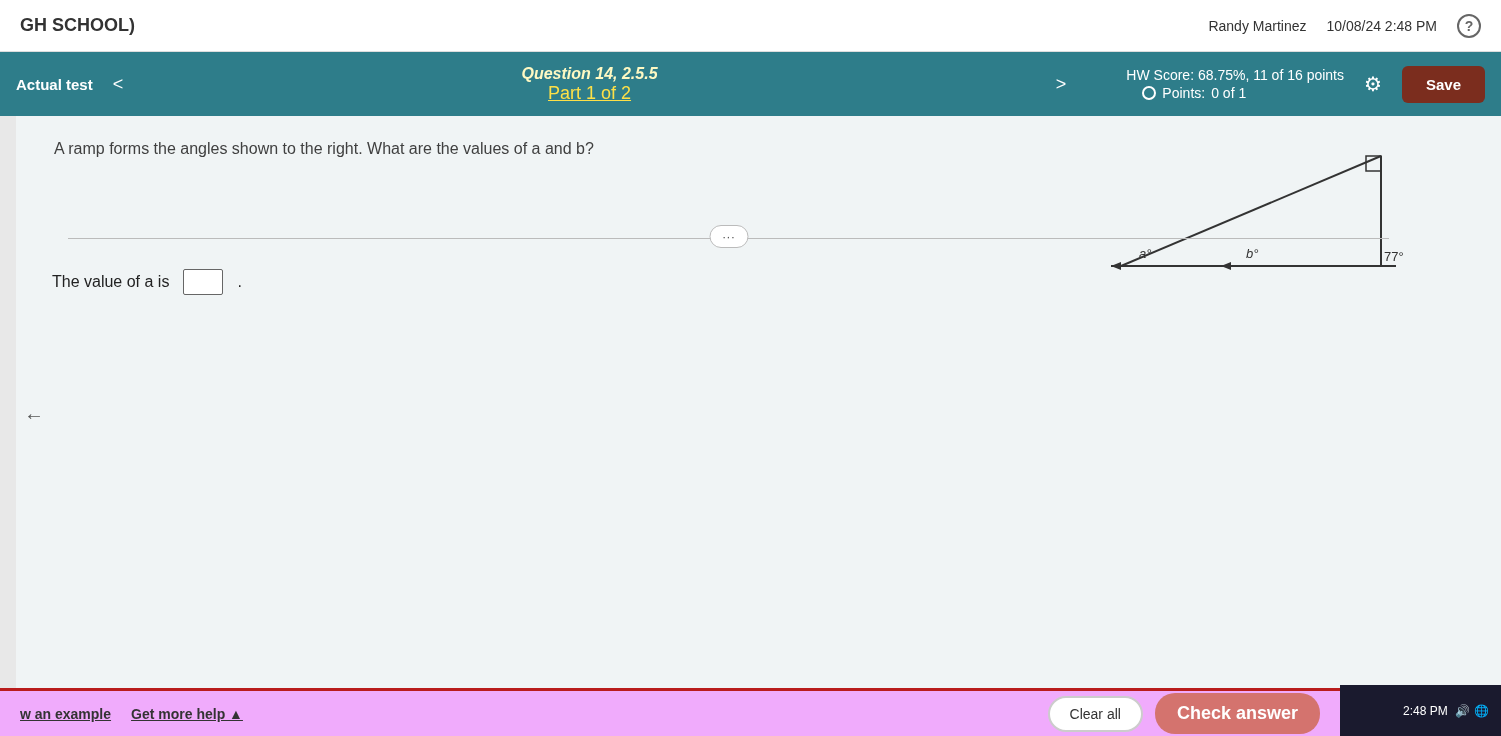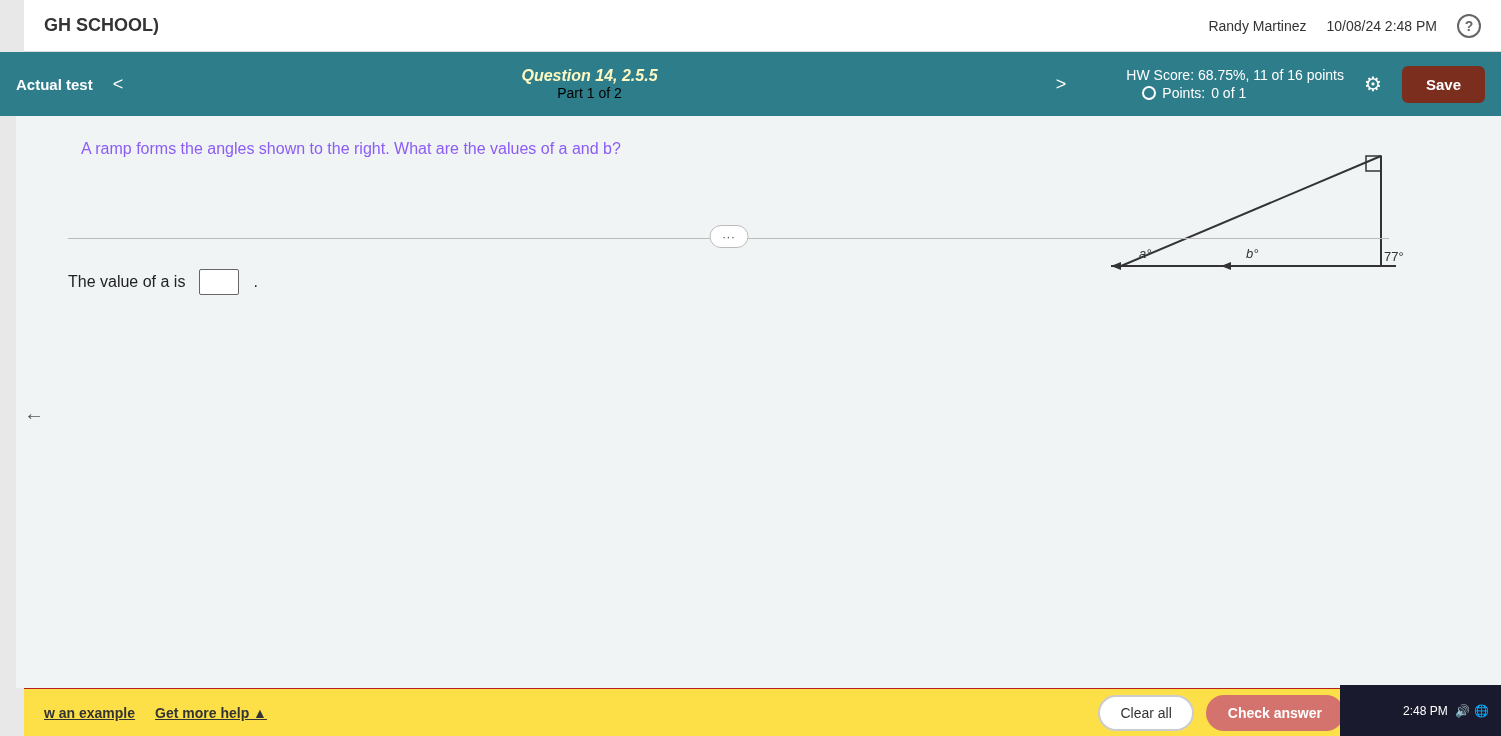--- a/index.html
+++ b/index.html
@@ -14,21 +14,20 @@
 
     
     .top-bar {
       background: #fff;
       height: 52px;
       display: flex;
       align-items: center;
       justify-content: space-between;
       padding: 5px 20px;
       border-bottom: 1px solid #ddd;
-      margin-left: 24px;
     }
     .top-bar-left {
       font-size: 18px;
       font-weight: bold;
       color: #333;
     }
     .top-bar-right {
       display: flex;
       align-items: center;
       gap: 20px;
@@ -75,22 +74,23 @@
       text-align: center;
       flex: 1;
     }
     .nav-question-title {
       color: #fef9c3;
       font-size: 16px;
       font-weight: bold;
       font-style: italic;
     }
     .nav-question-sub {
-      color: #000000;
-      font-size: 14px;
+      color: #fde047;
+      font-size: 18px;
+      text-decoration: underline;
     }
     .nav-score-info {
       color: #fff;
       font-size: 14px;
       text-align: left;
     }
     .nav-score-points {
       display: flex;
       align-items: center;
       gap: 6px;
@@ -136,23 +136,23 @@
       position: absolute;
       left: 8px;
       top: 50%;
       font-size: 20px;
       color: #555;
       cursor: pointer;
     }
 
     .question-text {
       font-size: 16px;
-      color: #8b5cf6;
+      color: #404040;
       margin-bottom: 16px;
-      margin-left: 33px;
+      margin-left: 6px;
     }
 
     
     .diagram-container {
       position: absolute;
       right: 60px;
       top: 20px;
       width: 340px;
       height: 160px;
     }
@@ -163,21 +163,21 @@
       padding: 3px 12px;
       font-size: 13px;
       cursor: pointer;
       color: #555;
     }
 
     .answer-row {
       display: flex;
       align-items: center;
       gap: 14px;
-      margin-left: 20px;
+      margin-left: 4px;
       margin-top: 16px;
       font-size: 16px;
       color: #222;
     }
     .answer-input {
       width: 40px;
       height: 26px;
       border: 1px solid #666;
       border-radius: 2px;
       text-align: center;
@@ -185,27 +185,26 @@
       background: #fff;
     }
 
     
     .bottom-bar {
       position: fixed;
       bottom: 0;
       left: 0;
       width: 1340px;
       height: 48px;
-      background: #fde047;
-      border-top: 1px solid #b91c1c;
+      background: #f0abfc;
+      border-top: 3px solid #b91c1c;
       display: flex;
       align-items: center;
       justify-content: space-between;
       padding: 0 20px;
-      margin-left: 24px;
     }
     .bottom-left {
       display: flex;
       gap: 20px;
       align-items: center;
     }
     .bottom-link {
       color: #333;
       font-size: 14px;
       font-weight: bold;
@@ -225,21 +224,21 @@
       font-size: 14px;
       cursor: pointer;
       color: #333;
     }
     .check-answer-btn {
       background: #d4736e;
       color: #fff;
       border: none;
       border-radius: 20px;
       padding: 10px 22px;
-      font-size: 14px;
+      font-size: 18px;
       font-weight: bold;
       cursor: pointer;
     }
 
     
     .taskbar {
       position: fixed;
       bottom: 0;
       right: 0;
       width: 161px;

